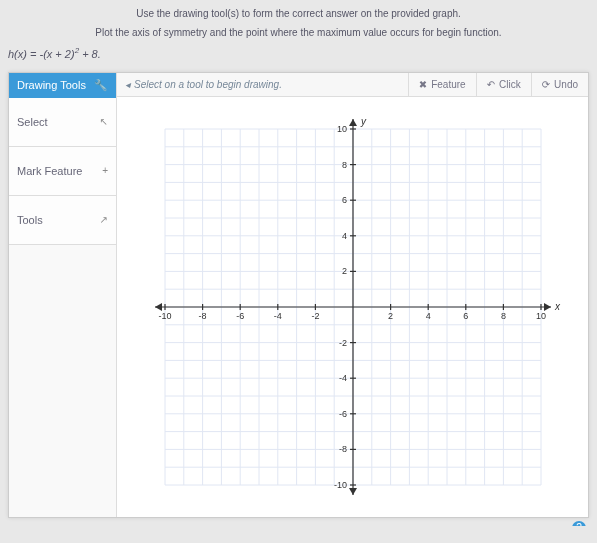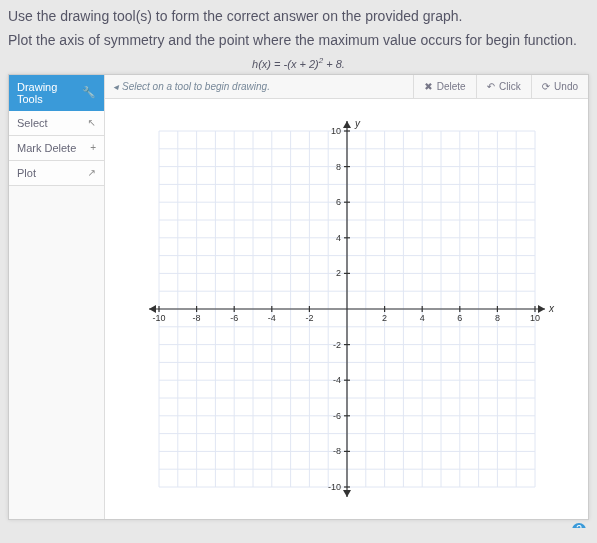--- a/index.html
+++ b/index.html
@@ -1,23 +1,23 @@
 <!DOCTYPE html>
 <html><head>
 <meta charset="utf-8">
 <style>
   * { box-sizing: border-box; margin: 0; padding: 0; font-family: Arial, sans-serif; }
   body { background: #e8e8e8; padding: 8px; color: #555; width: 597px; }
-  .instruction { font-size: 14px; color: #556; margin-bottom: 8px; }
-  .func { font-size: 11px; color: #556; margin-bottom: 4px; font-style: italic; text-align: center; }
+  .instruction { font-size: 10px; color: #556; margin-bottom: 8px; text-align: center; }
+  .func { font-size: 11px; color: #556; margin-bottom: 12px; font-style: italic; }
   .main { background: #fff; border: 1px solid #ccc; display: flex; position: relative; box-shadow: 0 0 4px rgba(0,0,0,0.1); }
-  .sidebar { width: 96px; border-right: 1px solid #ddd; background: #f9f9f9; }
+  .sidebar { width: 108px; border-right: 1px solid #ddd; background: #f9f9f9; }
   .header-tools { background: #3a9ad9; color: #fff; font-size: 11px; padding: 6px 8px; display: flex; align-items: center; justify-content: space-between; }
   .wrench { color: #fff; font-size: 11px; }
-  .tool-row { border-bottom: 1px solid #ddd; padding: 6px 8px; font-size: 11px; color: #667; display: flex; justify-content: space-between; align-items: center; cursor: pointer; background:#fdfdfd;}
+  .tool-row { border-bottom: 1px solid #ddd; padding: 18px 8px; font-size: 11px; color: #667; display: flex; justify-content: space-between; align-items: center; cursor: pointer; background:#fdfdfd;}
   .tool-icon { font-size: 10px; color: #888; }
   .content { flex: 1; display: flex; flex-direction: column; }
   .content-head { display: flex; border-bottom: 1px solid #ddd; background:#f7f7f7;}
   .hint { flex: 1; font-size: 10px; color: #789; padding: 6px 8px; font-style: italic; display:flex; align-items:center; gap:4px;}
   .btns { display: flex; }
   .btn { border-left: 1px solid #ddd; padding: 6px 10px; font-size: 10px; color: #778; display: flex; align-items: center; gap: 4px; cursor: pointer; }
   .graph-area { flex:1; display:flex; justify-content:center; align-items:center; padding: 10px 4px 10px 4px; background:#fff;}
   svg { display:block; }
   .grid-line { stroke: #e0e6f3; stroke-width: 1; }
   .axis { stroke: #333; stroke-width: 1.2; }
@@ -39,39 +39,39 @@
   <div class="sidebar">
     <div class="header-tools">
       <span>Drawing Tools</span>
       <span class="wrench">🔧</span>
     </div>
     <div class="tool-row">
       <span>Select</span>
       <span class="tool-icon">↖</span>
     </div>
     <div class="tool-row">
-      <span>Mark Delete</span>
+      <span>Mark Feature</span>
       <span class="tool-icon">+</span>
     </div>
     <div class="tool-row">
-      <span>Plot</span>
+      <span>Tools</span>
       <span class="tool-icon">↗</span>
     </div>
   </div>
 
   <div class="content">
     <div class="content-head">
       <div class="hint">
         <span>◂</span>
         <span>Select on a tool to begin drawing.</span>
       </div>
       <div class="btns">
         <div class="btn">
           <span>✖</span>
-          <span>Delete</span>
+          <span>Feature</span>
         </div>
         <div class="btn">
           <span>↶</span>
           <span>Click</span>
         </div>
         <div class="btn">
           <span>⟳</span>
           <span>Undo</span>
         </div>
       </div>

